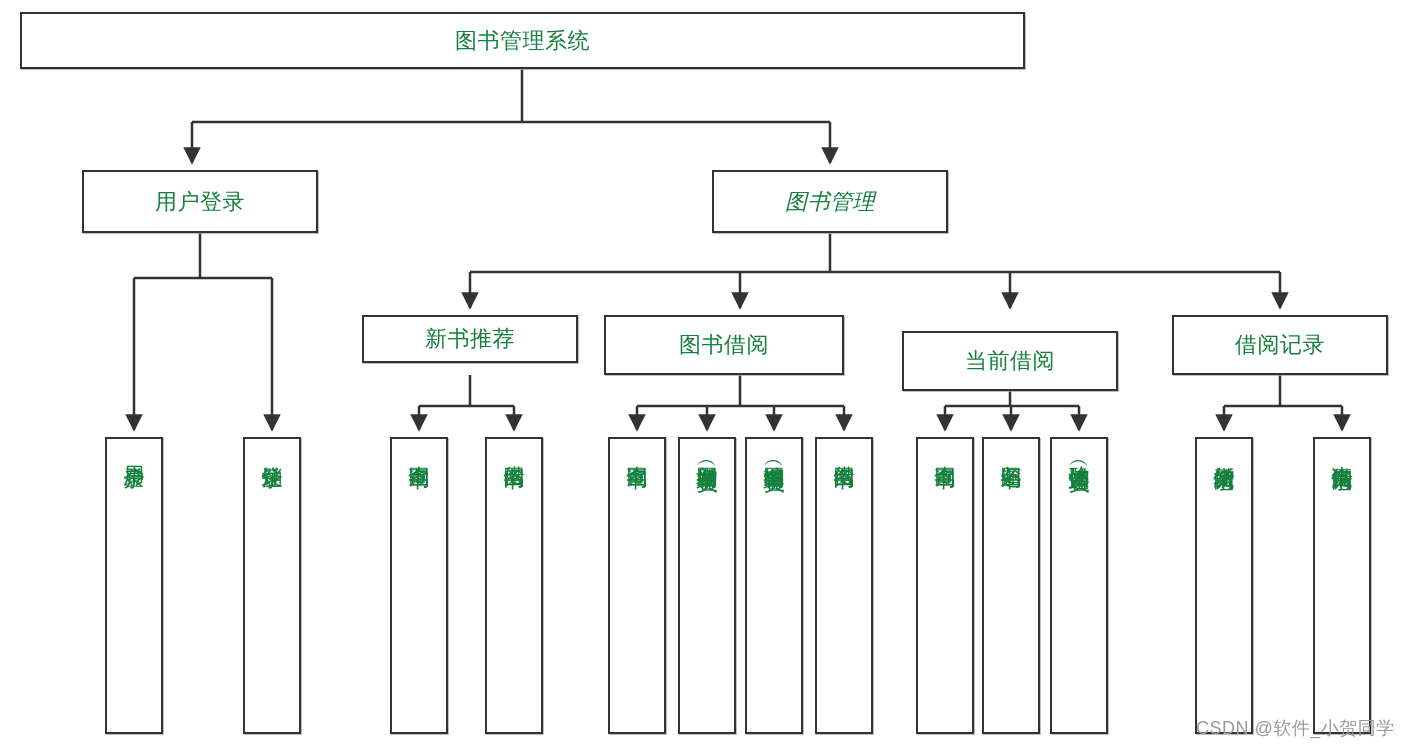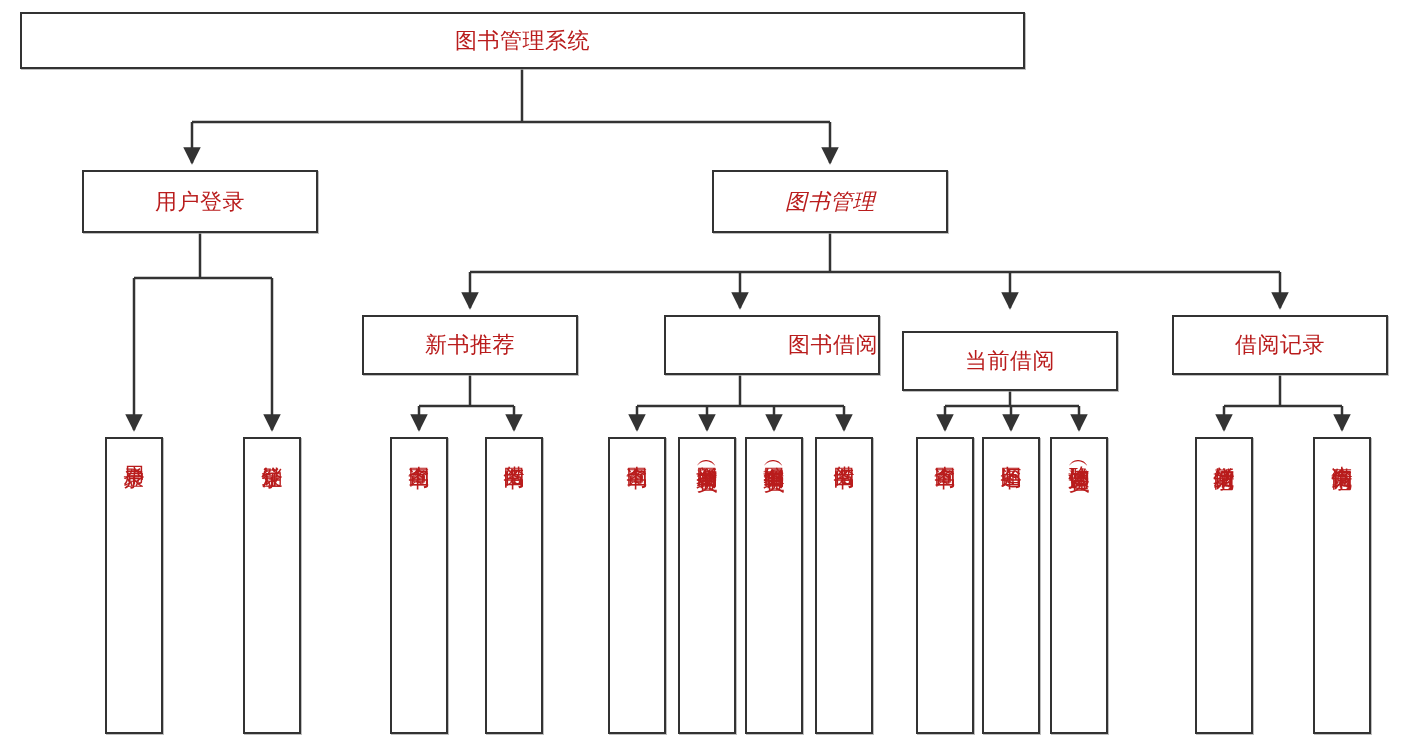--- a/index.html
+++ b/index.html
@@ -27,21 +27,21 @@
   }
   .node {
     position: absolute;
     box-sizing: border-box;
     background: #ffffff;
     border: 2px solid #333333;
     display: flex;
     align-items: center;
     justify-content: center;
     text-align: center;
-    color: #b91c1c;
+    color: #15803d;
     box-shadow: 1px 1px 0 rgba(170,170,170,0.75);
   }
   .node .label {
     display: block;
     line-height: 1.18;
     letter-spacing: 0.5px;
   }
   .node.horiz .label {
     font-size: 22px;
     writing-mode: horizontal-tb;
@@ -128,24 +128,24 @@
   <div id="level2-nodes">
       <div class="node horiz" style="left: 82px; top: 170px; width: 236px; height: 63px;">
         <span class="label">用户登录</span>
       </div>
       <div class="node horiz" style="left: 712px; top: 170px; width: 236px; height: 63px; font-style: italic;">
         <span class="label">图书管理</span>
       </div>
     </div>
 
   <div id="level3-nodes">
-      <div class="node horiz" style="left: 362px; top: 315px; width: 216px; height: 60px;">
+      <div class="node horiz" style="left: 362px; top: 315px; width: 216px; height: 48px;">
         <span class="label">新书推荐</span>
       </div>
-      <div class="node horiz" style="left: 664px; top: 315px; width: 216px; height: 60px; justify-content: flex-end;">
+      <div class="node horiz" style="left: 604px; top: 315px; width: 240px; height: 60px;">
         <span class="label">图书借阅</span>
       </div>
       <div class="node horiz" style="left: 902px; top: 315px; width: 216px; height: 60px; margin-top: 16px;">
         <span class="label">当前借阅</span>
       </div>
       <div class="node horiz" style="left: 1172px; top: 315px; width: 216px; height: 60px;">
         <span class="label">借阅记录</span>
       </div>
     </div>
 
@@ -184,14 +184,15 @@
         <span class="label">确认归还（管理员）</span>
       </div>
       <div class="node vert" style="left: 1195px; top: 437px; width: 58px; height: 297px;">
         <span class="label">新增借阅记录</span>
       </div>
       <div class="node vert" style="left: 1313px; top: 437px; width: 58px; height: 297px;">
         <span class="label">查询借阅记录</span>
       </div>
     </div>
 
+  <div class="watermark" id="watermark" style="left: 1196px; top: 716px;">CSDN @软件_小贺同学</div>
 
 </div>
 
 </body></html>

